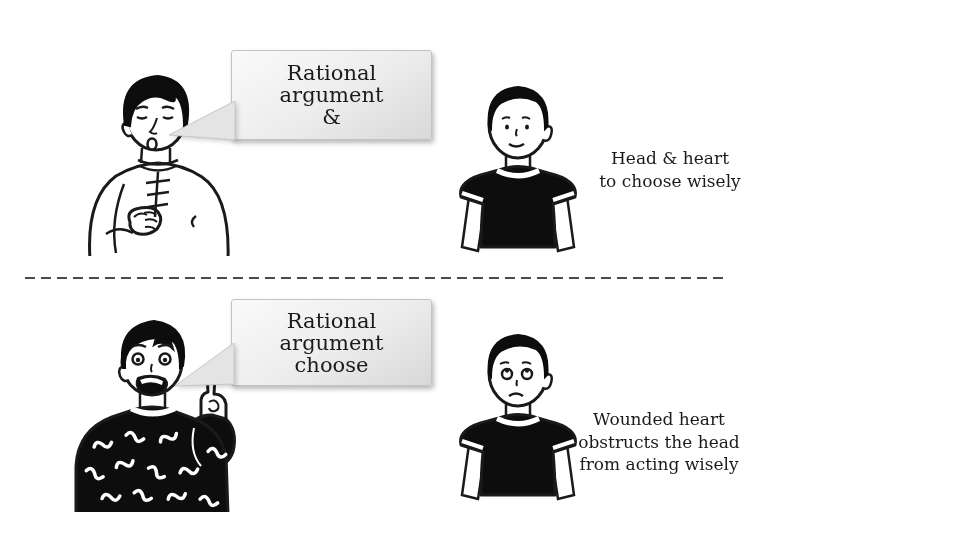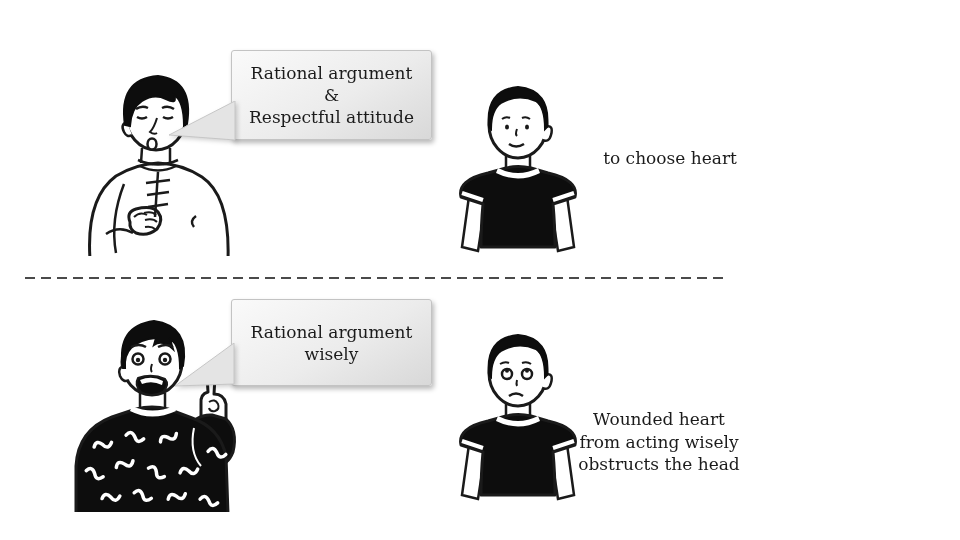--- a/index.html
+++ b/index.html
@@ -8,21 +8,21 @@
     font-family:"DejaVu Serif", serif;color:#1b1b1b;overflow:hidden;
   }
   .fig{position:absolute;}
   .fig svg{display:block;width:100%;height:100%;}
   .bubble{
     position:absolute;box-sizing:border-box;
     background:linear-gradient(150deg,#fafafa 0%,#ececec 55%,#d8d8d8 100%);
     border:1px solid #c3c3c3;border-radius:3px;
     box-shadow:2px 3px 5px rgba(0,0,0,.28);
     display:flex;flex-direction:column;justify-content:center;
-    text-align:center;font-size:17px;line-height:22px;z-index:5;
+    text-align:center;font-size:21px;line-height:22px;z-index:5;
   }
   .tail{position:absolute;filter:drop-shadow(2px 2px 2px rgba(0,0,0,.18));}
   .caption{position:absolute;text-align:center;font-size:17px;line-height:22.5px;}
   .line{display:block;}
   .divider{
     position:absolute;height:2px;
     background:repeating-linear-gradient(90deg,#4a4a4a 0 10px,transparent 10px 16px);
   }
 </style>
 </head>
@@ -60,21 +60,20 @@
       <ellipse cx="74" cy="74" rx="4.5" ry="5.5" fill="#ffffff" stroke="#1a1a1a" stroke-width="2.5"></ellipse>
     </svg>
   </div>
 
   <div class="bubble" style="left:231px;top:50px;width:201px;height:90px">
     <svg class="tail" style="left:-63px;top:50px" width="67" height="40" viewBox="0 0 67 40">
       <polygon points="0,34 66,0 66,39" fill="#e4e4e4" stroke="#c6c6c6" stroke-width="1"></polygon>
     </svg>
     <span class="line">Rational argument</span>
     <span class="line">&amp;</span>
-    <span class="line">Respectful attitude</span>
   </div>
 
   <div class="fig" style="left:456px;top:77px;width:124px;height:176px">
     <svg viewBox="0 0 124 176">
 
       <path d="M14,112 L31,116 L22,174 L6,170 Z" fill="#ffffff" stroke="#1a1a1a" stroke-width="2.5"></path>
       <path d="M93,116 L110,112 L118,170 L102,174 Z" fill="#ffffff" stroke="#1a1a1a" stroke-width="2.5"></path>
 
       <path d="M5,120 Q1,103 32,96 L50,91 Q62,88 75,91 L92,96 Q123,103 119,120 L97,127 Q99,150 99,170 L25,170 Q25,150 27,127 Z" fill="#0d0d0d" stroke="#1a1a1a" stroke-width="3" stroke-linejoin="round"></path>
       <path d="M6,116 L27,123 M97,123 L118,116" stroke="#ffffff" stroke-width="4"></path>
@@ -89,21 +88,22 @@
 
       <path d="M46,42 q4,-3 8,-1 M66,41 q4,-2 8,1" fill="none" stroke="#1a1a1a" stroke-width="2"></path>
       <ellipse cx="51" cy="50" rx="2" ry="2.6" fill="#1a1a1a"></ellipse>
       <ellipse cx="71" cy="50" rx="2" ry="2.6" fill="#1a1a1a"></ellipse>
       <path d="M61,52 q-2,5 0,7" fill="none" stroke="#1a1a1a" stroke-width="2"></path>
       <path d="M53,67 Q60,72 68,67" fill="none" stroke="#1a1a1a" stroke-width="2.5"></path>
     </svg>
   </div>
 
   <div class="caption" style="left:578px;top:147px;width:184px">
-    <span class="line">to choose heart</span>
+    <span class="line">Head &amp; heart</span>
+    <span class="line">to choose wisely</span>
   </div>
 
   <div class="divider" style="left:25px;top:277px;width:704px"></div>
 
   <div class="fig" style="left:68px;top:314px;width:184px;height:198px">
     <svg viewBox="0 0 184 198">
 
       <path d="M133,108 L133,90 Q132,80 140,78 L139,62 Q139,56 144,56 Q148,57 147,63 L146,80 Q156,80 158,90 L158,108 Z" fill="#ffffff" stroke="#1a1a1a" stroke-width="3" stroke-linejoin="round"></path>
       <path d="M141,88 q6,-4 9,2 q2,5 -3,7 q-5,1 -6,-3" fill="none" stroke="#1a1a1a" stroke-width="2"></path>
       <path d="M140,60 q3,-2 5,0" fill="none" stroke="#1a1a1a" stroke-width="1.5"></path>
@@ -145,21 +145,21 @@
       <path d="M70,64 Q84,59 97,65 Q102,71 95,78 Q83,84 73,78 Q66,71 70,64 Z" fill="#0d0d0d" stroke="#1a1a1a" stroke-width="2"></path>
       <path d="M72,66 Q84,61 95,67 L94,71 Q84,66 74,70 Z" fill="#ffffff"></path>
     </svg>
   </div>
 
   <div class="bubble" style="left:231px;top:299px;width:201px;height:87px">
     <svg class="tail" style="left:-57px;top:43px" width="60" height="47" viewBox="0 0 60 47">
       <polygon points="0,43 59,0 59,41" fill="#e4e4e4" stroke="#c6c6c6" stroke-width="1"></polygon>
     </svg>
     <span class="line">Rational argument</span>
-    <span class="line">wisely</span>
+    <span class="line">choose</span>
   </div>
 
   <div class="fig" style="left:456px;top:324px;width:124px;height:178px">
     <svg viewBox="0 0 124 176">
 
       <path d="M14,112 L31,116 L22,174 L6,170 Z" fill="#ffffff" stroke="#1a1a1a" stroke-width="2.5"></path>
       <path d="M93,116 L110,112 L118,170 L102,174 Z" fill="#ffffff" stroke="#1a1a1a" stroke-width="2.5"></path>
 
       <path d="M5,120 Q1,103 32,96 L50,91 Q62,88 75,91 L92,96 Q123,103 119,120 L97,127 Q99,150 99,170 L25,170 Q25,150 27,127 Z" fill="#0d0d0d" stroke="#1a1a1a" stroke-width="3" stroke-linejoin="round"></path>
       <path d="M6,116 L27,123 M97,123 L118,116" stroke="#ffffff" stroke-width="4"></path>
@@ -177,17 +177,17 @@
       <circle cx="71" cy="49" r="5" fill="#ffffff" stroke="#1a1a1a" stroke-width="2.5"></circle>
       <circle cx="51" cy="45.8" r="2" fill="#1a1a1a"></circle>
       <circle cx="71" cy="45.8" r="2" fill="#1a1a1a"></circle>
       <path d="M61,55 q-1,4 0,6" fill="none" stroke="#1a1a1a" stroke-width="2"></path>
       <path d="M53,71 Q60,66 67,71" fill="none" stroke="#1a1a1a" stroke-width="2.5"></path>
     </svg>
   </div>
 
   <div class="caption" style="left:560px;top:408px;width:198px">
     <span class="line">Wounded heart</span>
+    <span class="line">obstructs the head</span>
     <span class="line">from acting wisely</span>
-    <span class="line">obstructs the head</span>
   </div>
 
 </div>
 
 </body></html>

